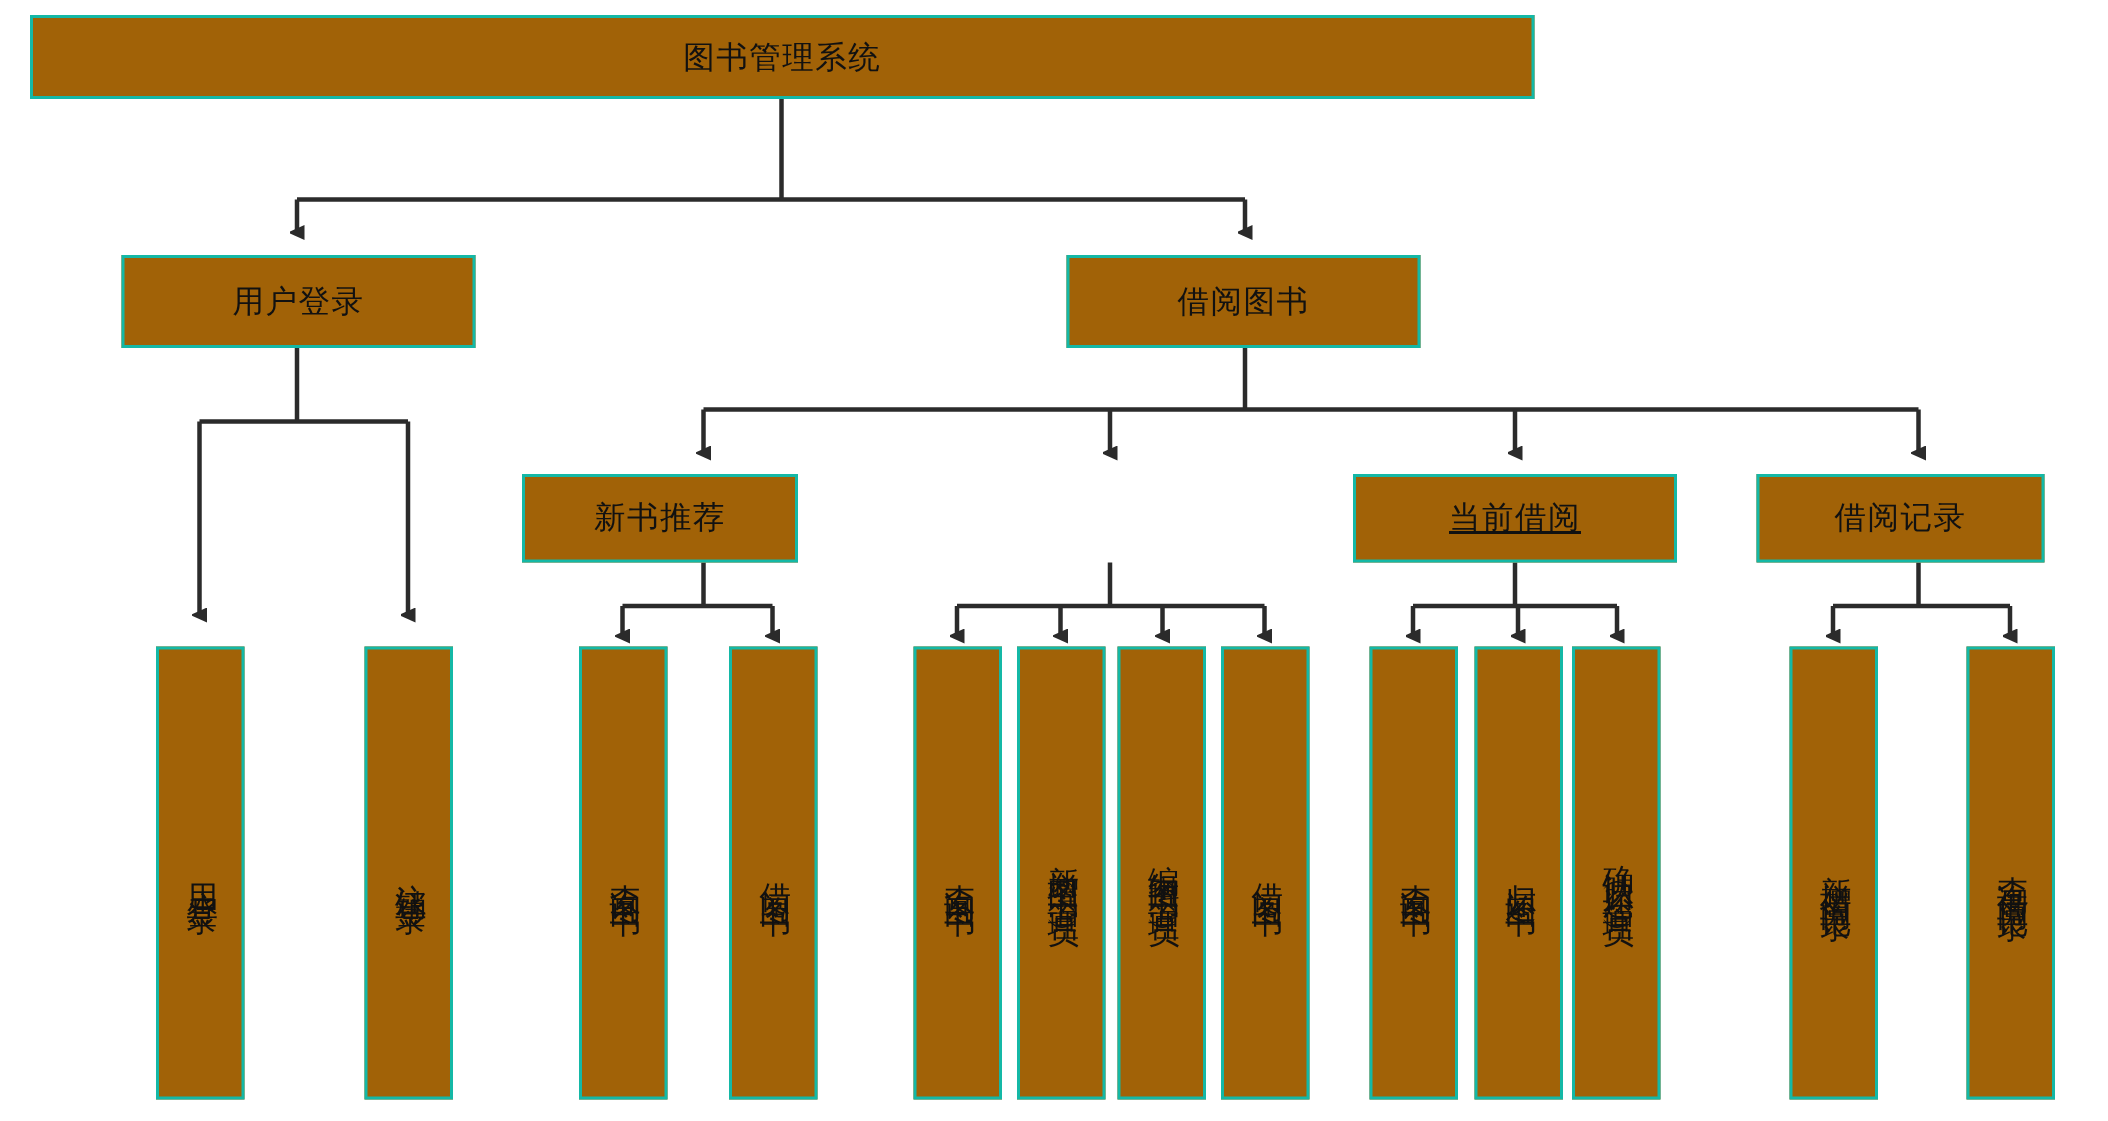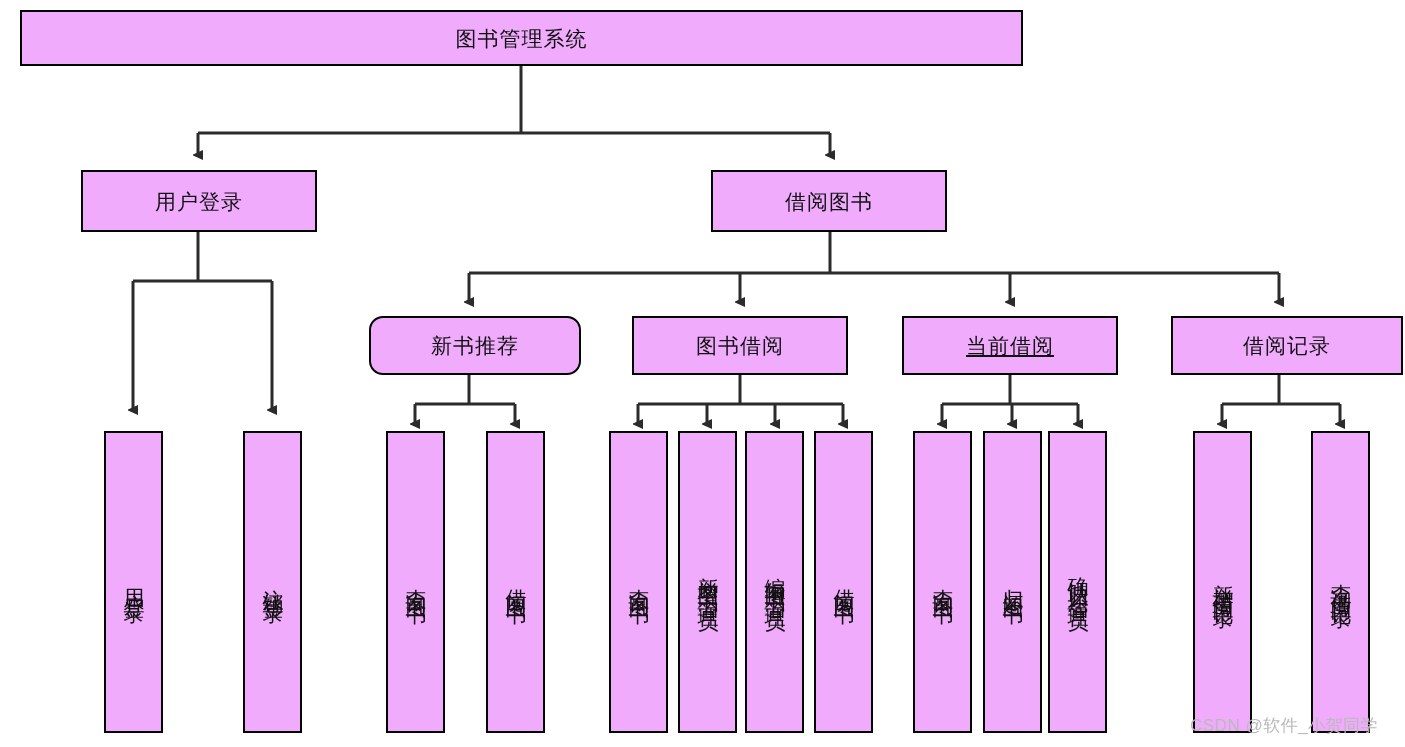--- a/index.html
+++ b/index.html
@@ -16,22 +16,22 @@
   }
   #edges{
     position:absolute;
     left:0;top:0;
     width:1405px;height:747px;
     pointer-events:none;
   }
   .node{
     position:absolute;
     box-sizing:border-box;
-    background:#f0abfc;
-    border:2px solid #000000;
+    background:#a16207;
+    border:2px solid #14b8a6;
     display:flex;
     align-items:center;
     justify-content:center;
     color:#111111;
     z-index:2;
   }
   .node.h{
     font-size:21px;
     letter-spacing:1px;
     line-height:1;
@@ -121,30 +121,27 @@
     <span>图书管理系统</span>
   </div>
 
   <div class="node h" style="left:81px;top:170px;width:236px;height:62px;">
     <span>用户登录</span>
   </div>
   <div class="node h" style="left:711px;top:170px;width:236px;height:62px;">
     <span>借阅图书</span>
   </div>
 
-  <div class="node h" style="left:369px;top:316px;width:212px;height:59px;border-radius:14px;">
+  <div class="node h" style="left:348px;top:316px;width:184px;height:59px;">
     <span>新书推荐</span>
-  </div>
-  <div class="node h" style="left:632px;top:316px;width:216px;height:59px;">
-    <span>图书借阅</span>
   </div>
   <div class="node h" style="left:902px;top:316px;width:216px;height:59px;text-decoration:underline;">
     <span>当前借阅</span>
   </div>
-  <div class="node h" style="left:1171px;top:316px;width:232px;height:59px;">
+  <div class="node h" style="left:1171px;top:316px;width:192px;height:59px;">
     <span>借阅记录</span>
   </div>
 
   <div class="node v" style="left:104px;top:431px;width:59px;height:302px;">
     <span class="vtext">用户登录</span>
   </div>
   <div class="node v" style="left:243px;top:431px;width:59px;height:302px;">
     <span class="vtext">注销登录</span>
   </div>
 
@@ -178,15 +175,14 @@
     <span class="vtext">确认归还（管理员）</span>
   </div>
 
   <div class="node v" style="left:1193px;top:431px;width:59px;height:302px;">
     <span class="vtext">新增借阅记录</span>
   </div>
   <div class="node v" style="left:1311px;top:431px;width:59px;height:302px;">
     <span class="vtext">查询借阅记录</span>
   </div>
 
-  <div class="watermark">CSDN @软件_小贺同学</div>
 
 </div>
 
 </body></html>

